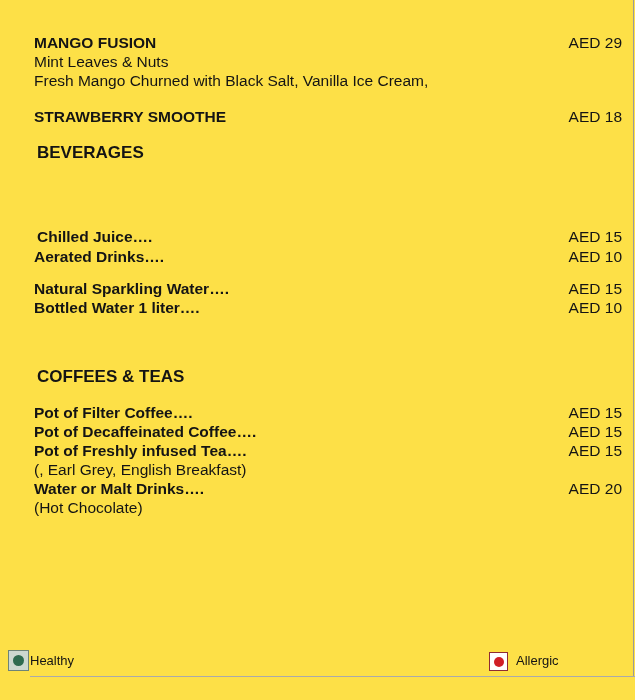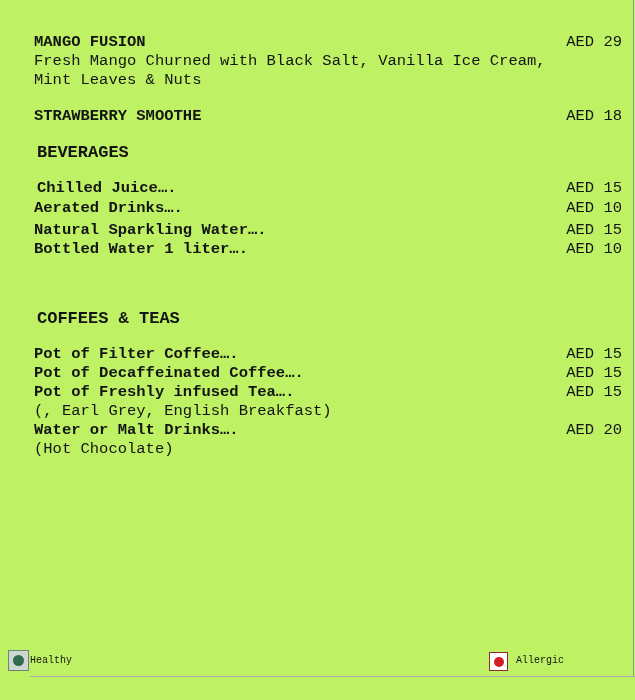--- a/index.html
+++ b/index.html
@@ -1,21 +1,21 @@
 <!DOCTYPE html>
 <html><head>
 <meta charset="utf-8">
 <style>
   html, body { margin: 0; padding: 0; background: #ffffff; }
   .page {
     position: relative;
     width: 635px;
     height: 700px;
-    background: #bef264;
-    font-family: Liberation Mono, monospace;
+    background: #fde047;
+    font-family: Liberation Sans, sans-serif;
     color: #141414;
     overflow: hidden;
   }
   .content {
     position: absolute;
     top: 0; left: 0; right: 0;
     padding: 33px 13px 0 34px;
     box-sizing: border-box;
   }
   .row {
@@ -33,31 +33,31 @@
     line-height: 19px;
     white-space: pre;
   }
   .header {
     font-weight: bold;
     font-size: 17px;
     line-height: 19px;
     padding-left: 3px;
     white-space: pre;
   }
-  .ind { padding-left: 3px; }
+  .ind { padding-left: 3px; margin-top: 48px; }
   .m17 { margin-top: 17px; }
   .m13 { margin-top: 1px; }
   .m33 { margin-top: 50px; }
-  .m3  { margin-top: 3px; }
+  .m3  { margin-top: 13px; }
 
   .legend {
     position: absolute;
     display: flex;
     align-items: center;
-    font-size: 10px;
+    font-size: 13px;
     line-height: 20px;
   }
   .legend-healthy { left: 8px; top: 650px; }
   .legend-allergic { left: 489px; top: 651px; align-items: flex-end; }
   .lg-box {
     display: inline-flex;
     align-items: center;
     justify-content: center;
     box-sizing: border-box;
   }
@@ -93,22 +93,22 @@
 </head>
 <body>
 
 <div class="page">
   <div class="content">
 
     <div class="row">
       <span class="name">MANGO FUSION</span>
       <span class="price">AED 29</span>
     </div>
+    <div class="desc">Mint Leaves &amp; Nuts</div>
     <div class="desc">Fresh Mango Churned with Black Salt, Vanilla Ice Cream,</div>
-    <div class="desc">Mint Leaves &amp; Nuts</div>
 
     <div class="row m17">
       <span class="name">STRAWBERRY SMOOTHE</span>
       <span class="price">AED 18</span>
     </div>
 
     <div class="header m17">BEVERAGES</div>
 
     <div class="row m17">
       <span class="name ind">Chilled Juice….</span>

